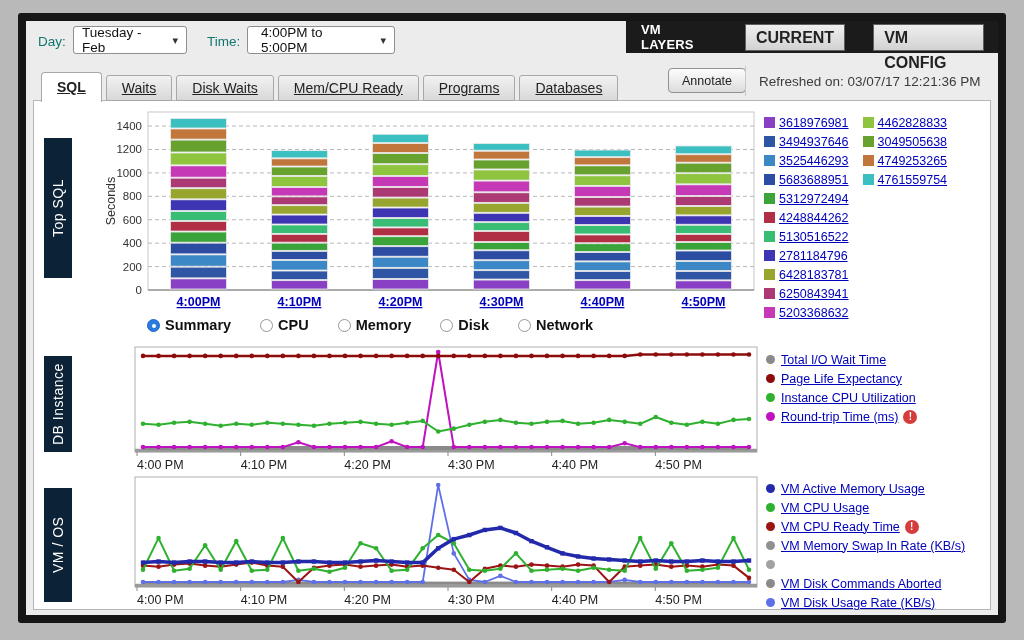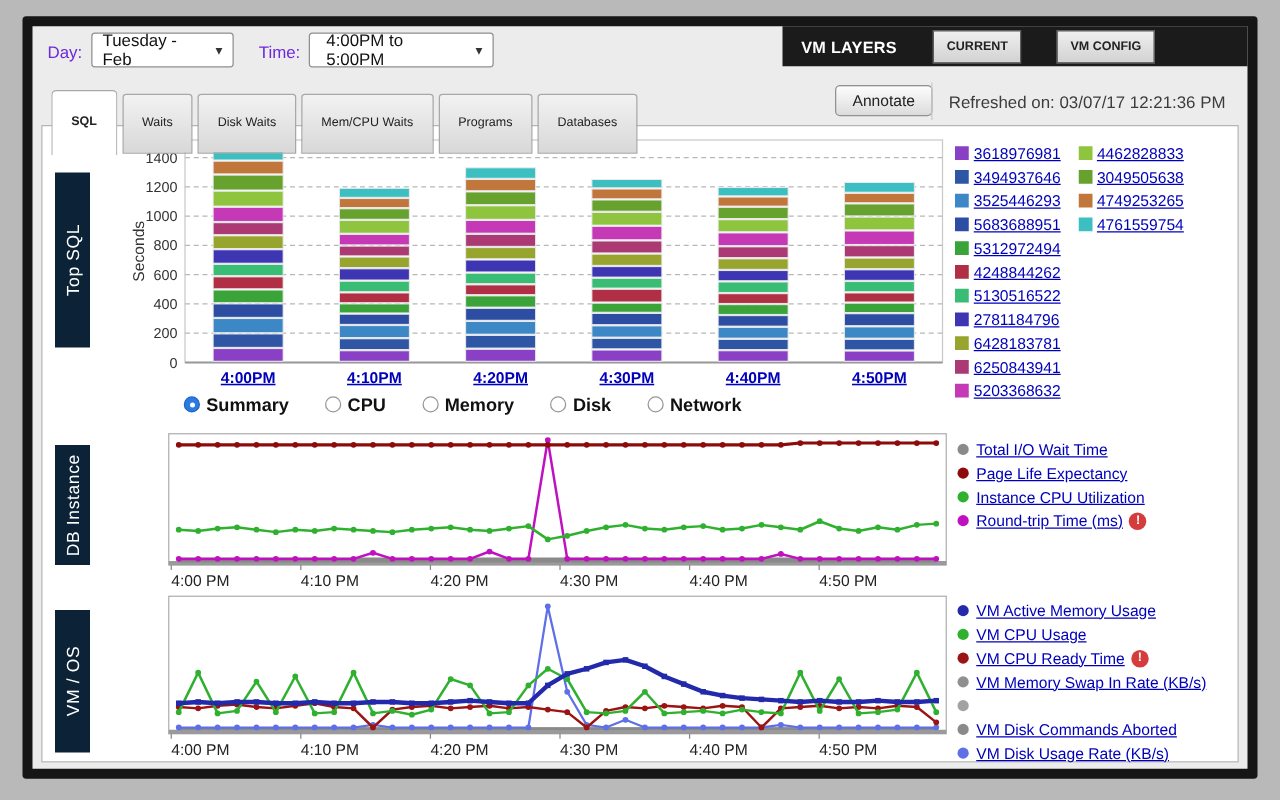--- a/index.html
+++ b/index.html
@@ -6,46 +6,46 @@
   body{
     width:1024px;height:640px;position:relative;overflow:hidden;
     background:#b9b9b9;
     font-family:"Liberation Sans", sans-serif;
     -webkit-font-smoothing:antialiased;
   }
   .frame{position:absolute;left:18px;top:13px;width:988px;height:610px;background:#161616;border-radius:3px;}
   .inner{position:absolute;left:26px;top:21px;width:972px;height:594px;background:#ececec;}
 
   
-  .lbl{position:absolute;font-size:13.5px;color:#6d28d9;}
+  .lbl{position:absolute;font-size:13.5px;color:#0f766e;}
   .selbox{
     position:absolute;height:28px;background:#fff;border:1px solid #8f8f8f;border-radius:3px;
     display:flex;align-items:center;justify-content:space-between;padding:0 8px;
     font-size:13.5px;color:#111;cursor:pointer;box-sizing:border-box;
   }
   .selbox .caret{font-size:11px;color:#333;margin-left:8px;}
 
   
   .nav-strip{position:absolute;left:600px;top:0;width:372px;height:32px;background:#1b1b1b;display:flex;align-items:center;overflow:visible;}
   .nav-tab-active{color:#fff;font-weight:bold;font-size:13px;padding:0 15px;letter-spacing:.2px;cursor:pointer;}
   .nav-tab{
     position:relative;height:25px;line-height:25px;margin:0 14px;padding:0 10px;cursor:pointer;
     background:linear-gradient(#eweee,#d2d2d2);background:linear-gradient(#efefef,#d2d2d2);
-    border:1px solid #5f5f5f;font-weight:bold;font-size:10px;color:#222;
+    border:1px solid #5f5f5f;font-weight:bold;font-size:16px;color:#222;
   }
   .nav-tab .accent{position:absolute;left:-1px;right:-1px;top:26px;height:7px;background:#c21212;}
 
   
   .main-panel{position:absolute;left:7px;top:79px;width:956px;height:508px;background:#fff;border:1px solid #b5b5b5;}
 
   
   .sql-tabs{position:absolute;left:13px;top:51px;height:29px;display:flex;z-index:3;}
   .sql-tab{
-    height:24px;line-height:24px;margin:3px 2px 0 2px;padding:11px 15px;font-size:10px;color:#222;
-    background:linear-gradient(#f2f2f2,#d8d8d8);border:1px solid #a8a8a8;border-radius:3px 3px 0 0;cursor:pointer;
+    height:24px;line-height:24px;margin:3px 2px 0 2px;padding:0 15px;font-size:14px;color:#222;
+    background:linear-gradient(#f2f2f2,#d8d8d8);border:1px solid #a8a8a8;border-radius:3px 3px 0 0;cursor:pointer;text-decoration:underline;
   }
   .sql-tab.active{
     height:29px;line-height:28px;margin:0 2px;background:#fff;font-weight:bold;border-bottom:none;border-radius:4px 4px 0 0;
   }
   .annotate-btn{
     position:absolute;left:642px;top:47px;height:25px;padding:0 13px;border:1px solid #919191;border-radius:4px;
     background:linear-gradient(#fdfdfd,#dcdcdc);font-size:12.5px;color:#222;cursor:pointer;
     font-family:"Liberation Sans", sans-serif;
   }
   .vsep{position:absolute;left:719px;top:45px;width:1px;height:30px;background:#c9c9c9;}
@@ -64,21 +64,21 @@
   .leg-item{display:flex;align-items:center;height:19px;white-space:nowrap;}
   .swatch{width:11px;height:11px;margin-right:4px;flex:0 0 auto;}
   .ldot{width:9px;height:9px;border-radius:50%;margin-right:6px;flex:0 0 auto;}
   .leg-link{font-size:12.5px;color:#0000bb;text-decoration:underline;cursor:pointer;}
   .alert-badge{
     display:inline-block;width:14px;height:14px;border-radius:50%;background:#d53c3c;color:#fff;
     font-size:10px;font-weight:bold;text-align:center;line-height:14px;margin-left:5px;flex:0 0 auto;
   }
   
   .radio-row{position:absolute;display:flex;align-items:center;gap:16px;}
-  .radio-opt{display:flex;align-items:flex-start;cursor:pointer;padding-left:13px;}
+  .radio-opt{display:flex;align-items:center;cursor:pointer;padding-left:13px;}
   .radio-circle{width:13px;height:13px;border-radius:50%;border:1px solid #979797;background:#fff;margin-right:5px;position:relative;box-sizing:border-box;}
   .radio-circle.sel{background:#2a7ae0;border-color:#1c66c9;}
   .radio-circle.sel::after{content:"";position:absolute;left:4px;top:4px;width:4px;height:4px;border-radius:50%;background:#fff;}
   .radio-label{font-size:14.5px;font-weight:bold;color:#111;}
   .chartbox{position:absolute;}
   svg text{font-family:"Liberation Sans", sans-serif;}
 </style>
 </head>
 <body>
 
@@ -99,21 +99,21 @@
   <div class="nav-strip" id="nav-strip">
       <span class="nav-tab-active">VM LAYERS</span>
       <div class="nav-tab">CURRENT</div>
       <div class="nav-tab">VM CONFIG</div>
     </div>
 
   <div class="sql-tabs" id="sql-tabs">
       <div class="sql-tab active">SQL</div>
       <div class="sql-tab">Waits</div>
       <div class="sql-tab">Disk Waits</div>
-      <div class="sql-tab">Mem/CPU Waits</div>
+      <div class="sql-tab">Mem/CPU Ready</div>
       <div class="sql-tab">Programs</div>
       <div class="sql-tab">Databases</div>
     </div>
   <button class="annotate-btn">Annotate</button>
   <div class="vsep"></div>
   <span class="refreshed">Refreshed on: 03/07/17 12:21:36 PM</span>
 
   <div class="main-panel">
 
     <div class="section-label" style="left:10px;top:37px;height:140px;">Top SQL</div>

